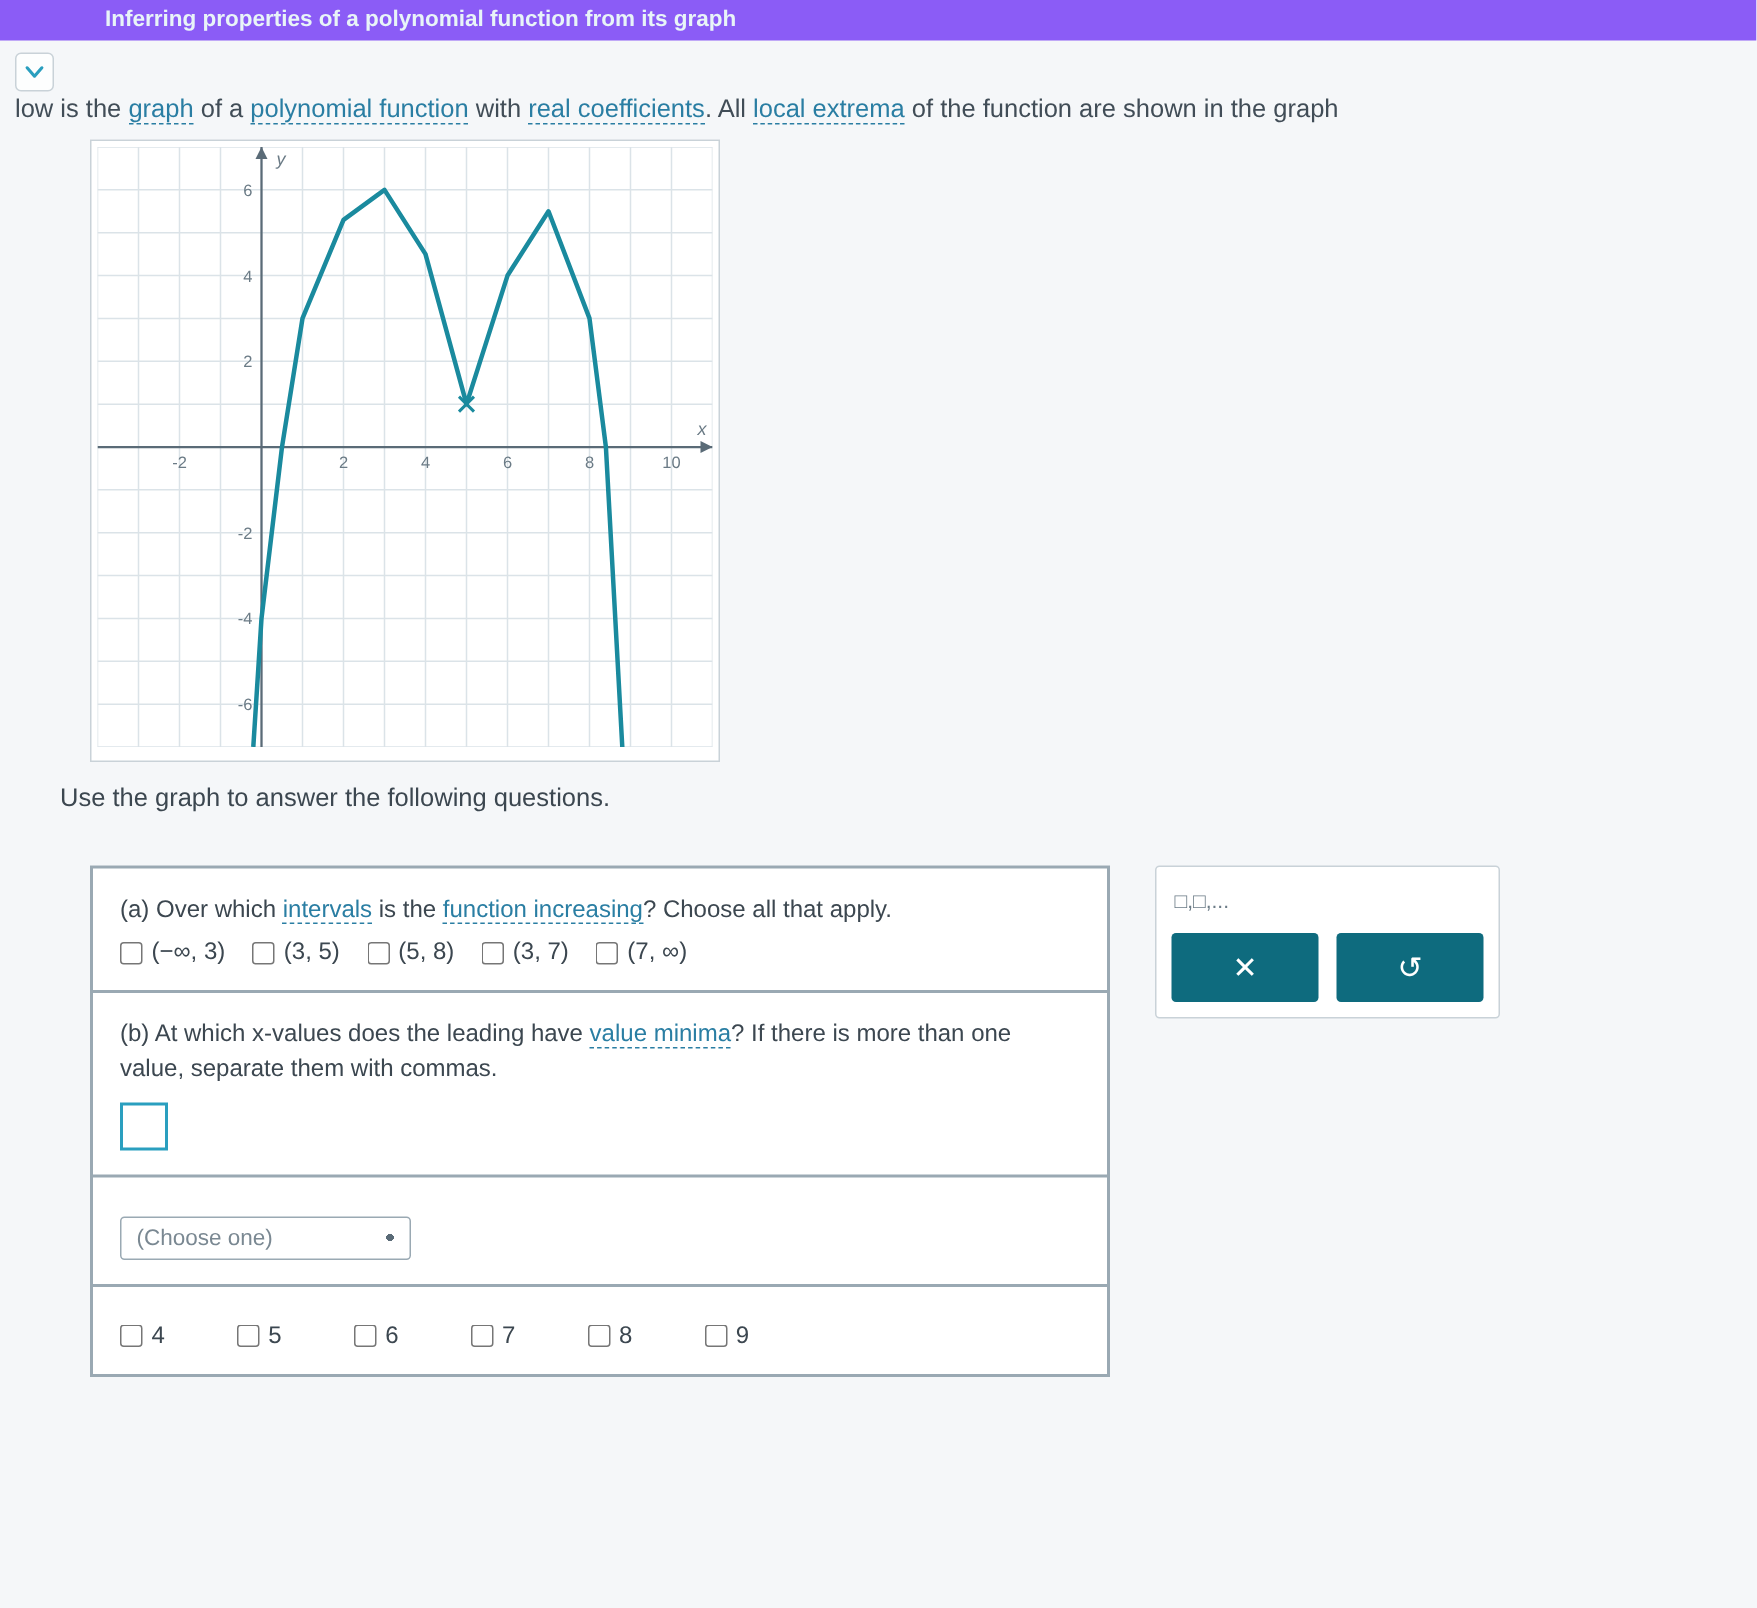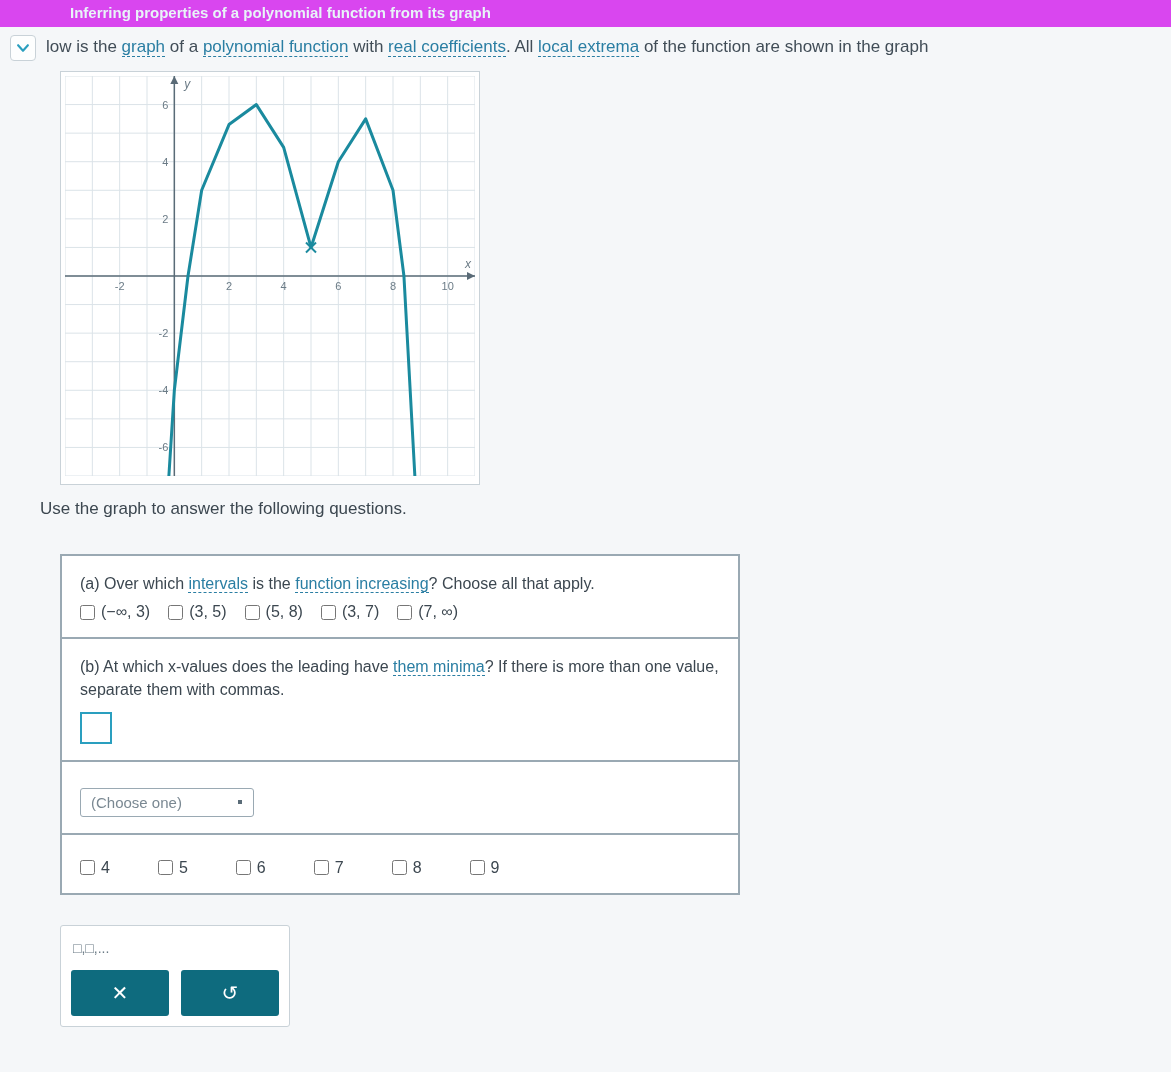--- a/index.html
+++ b/index.html
@@ -5,30 +5,31 @@
   * { box-sizing: border-box; margin: 0; padding: 0; }
   body {
     font-family: Arial, Helvetica, sans-serif;
     background: #f5f7f9;
     color: #333;
     width: 1171px;
     height: 1072px;
     overflow: hidden;
   }
   .header-bar {
-    background: #d946ef;
+    background: #8b5cf6;
     color: #e8f4f8;
     padding: 4px 16px 6px 70px;
     font-size: 15px;
     font-weight: 600;
   }
   .prompt-row {
     display: flex;
     align-items: flex-start;
     padding: 8px 0 4px 10px;
+    flex-direction: column;
   }
   .chevron-btn {
     width: 26px;
     height: 26px;
     border: 1px solid #c9d2d8;
     border-radius: 4px;
     background: #fdfefe;
     display: flex;
     align-items: center;
     justify-content: center;
@@ -56,21 +57,20 @@
   .instruction {
     margin: 14px 0 35px 40px;
     font-size: 17px;
     color: #3c4750;
   }
   .work-area {
     display: flex;
     align-items: flex-start;
     gap: 30px;
     margin-left: 60px;
-    flex-direction: column;
   }
   .q-table {
     width: 680px;
     border: 2px solid #9aa9b3;
     background: #fff;
   }
   .q-cell {
     border-bottom: 2px solid #9aa9b3;
     padding: 16px 18px;
   }
@@ -106,21 +106,21 @@
     border: 1px solid #9aa9b3;
     border-radius: 3px;
     padding: 5px 28px 5px 10px;
     font-size: 15px;
     color: #7a8892;
     background: #fff;
     margin-top: 10px;
     cursor: pointer;
     position: relative;
     display: inline-block;
-    width: 174px;
+    width: 194px;
   }
   .select::after {
     content: "";
     position: absolute;
     right: 8px;
     top: 50%;
     width: 10px;
     height: 10px;
     margin-top: -5px;
     background: radial-gradient(circle, #5a6b77 35%, transparent 36%);
@@ -263,21 +263,21 @@
           </label>
         <label class="chk">
             <input type="checkbox" style="">
             <span>(7, ∞)</span>
           </label>
       </div>
     </div>
 
     <div class="q-cell">
       <div class="q-text">
-        <span>(b) At which x-values does the leading have </span><span class="term">them minima</span><span>? If there is more than one value, separate them with commas.</span>
+        <span>(b) At which x-values does the leading have </span><span class="term">value minima</span><span>? If there is more than one value, separate them with commas.</span>
       </div>
       <input class="input-box" value="" style="">
     </div>
 
     <div class="q-cell">
       <div class="select">
         <span>(Choose one)</span>
       </div>
     </div>
 

